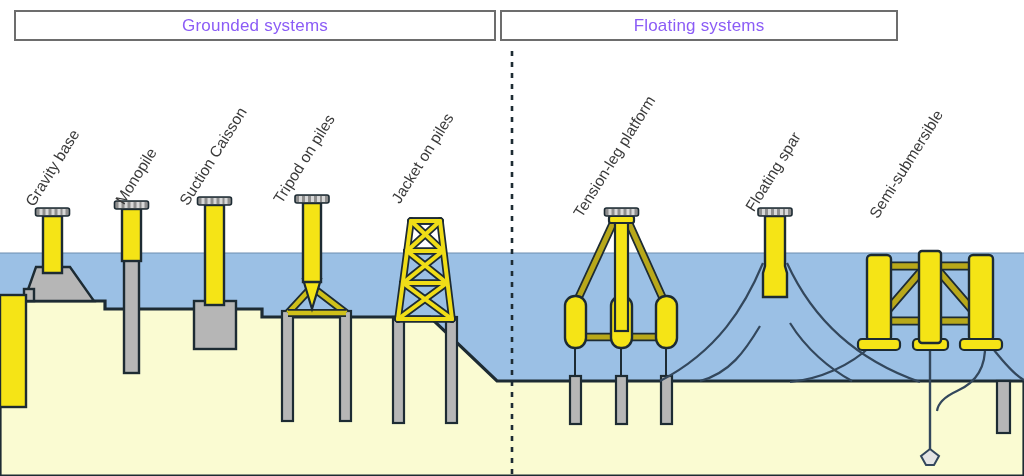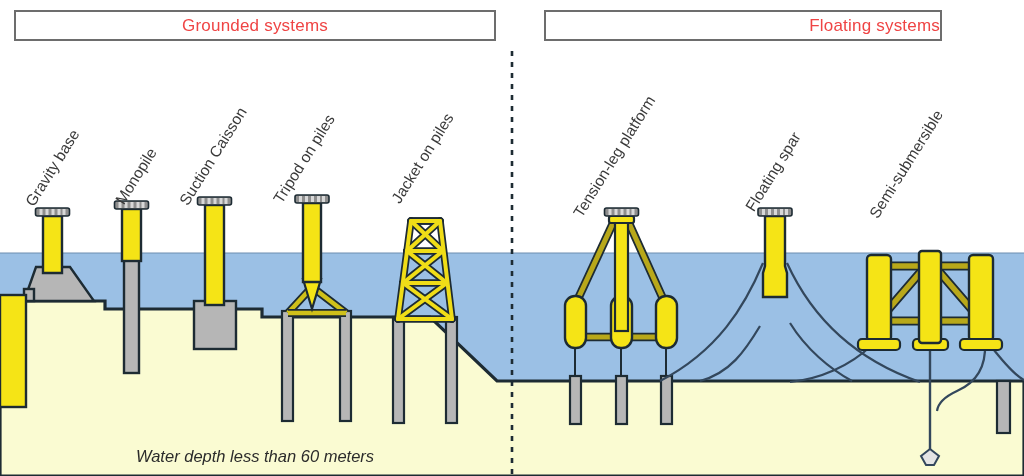--- a/index.html
+++ b/index.html
@@ -2,23 +2,23 @@
 <html><head>
 <meta charset="utf-8">
 <style>
   html,body{margin:0;padding:0;background:#ffffff;}
   body{font-family:"Liberation Sans",sans-serif;}
   #stage{position:relative;width:1024px;height:476px;background:#ffffff;overflow:hidden;}
 
   
   .hdr{position:absolute;top:10px;height:31px;border:2px solid #6d6d6d;background:#ffffff;
        display:flex;align-items:center;justify-content:center;box-sizing:border-box;}
-  .hdr span{font-size:17px;color:#ef4444;letter-spacing:.2px;}
+  .hdr span{font-size:17px;color:#8b5cf6;letter-spacing:.2px;}
   #hdr-left{left:14px;width:482px;}
-  #hdr-right{left:544px;width:398px;justify-content:flex-end;}
+  #hdr-right{left:500px;width:398px;}
 
   
   #scene{position:absolute;left:0;top:51px;width:1024px;height:425px;}
   #scene svg{display:block;}
 
   
   .rot{position:absolute;font-size:15.5px;color:#3a3a3a;white-space:nowrap;
        transform-origin:0 0;transform:rotate(-58deg);}
 
   
@@ -194,15 +194,14 @@
 
   <div class="rot" style="left:22px;top:200px">Gravity base</div>
   <div class="rot" style="left:112px;top:198px">Monopile</div>
   <div class="rot" style="left:176px;top:199px">Suction Caisson</div>
   <div class="rot" style="left:270px;top:197px">Tripod on piles</div>
   <div class="rot" style="left:388px;top:197px">Jacket on piles</div>
   <div class="rot" style="left:570px;top:211px">Tension-leg platform</div>
   <div class="rot" style="left:742px;top:205px">Floating spar</div>
   <div class="rot" style="left:866px;top:212px">Semi-submersible</div>
 
-  <div class="cap" id="cap-left">Water depth less than 60 meters</div>
 
 </div>
 
 </body></html>

